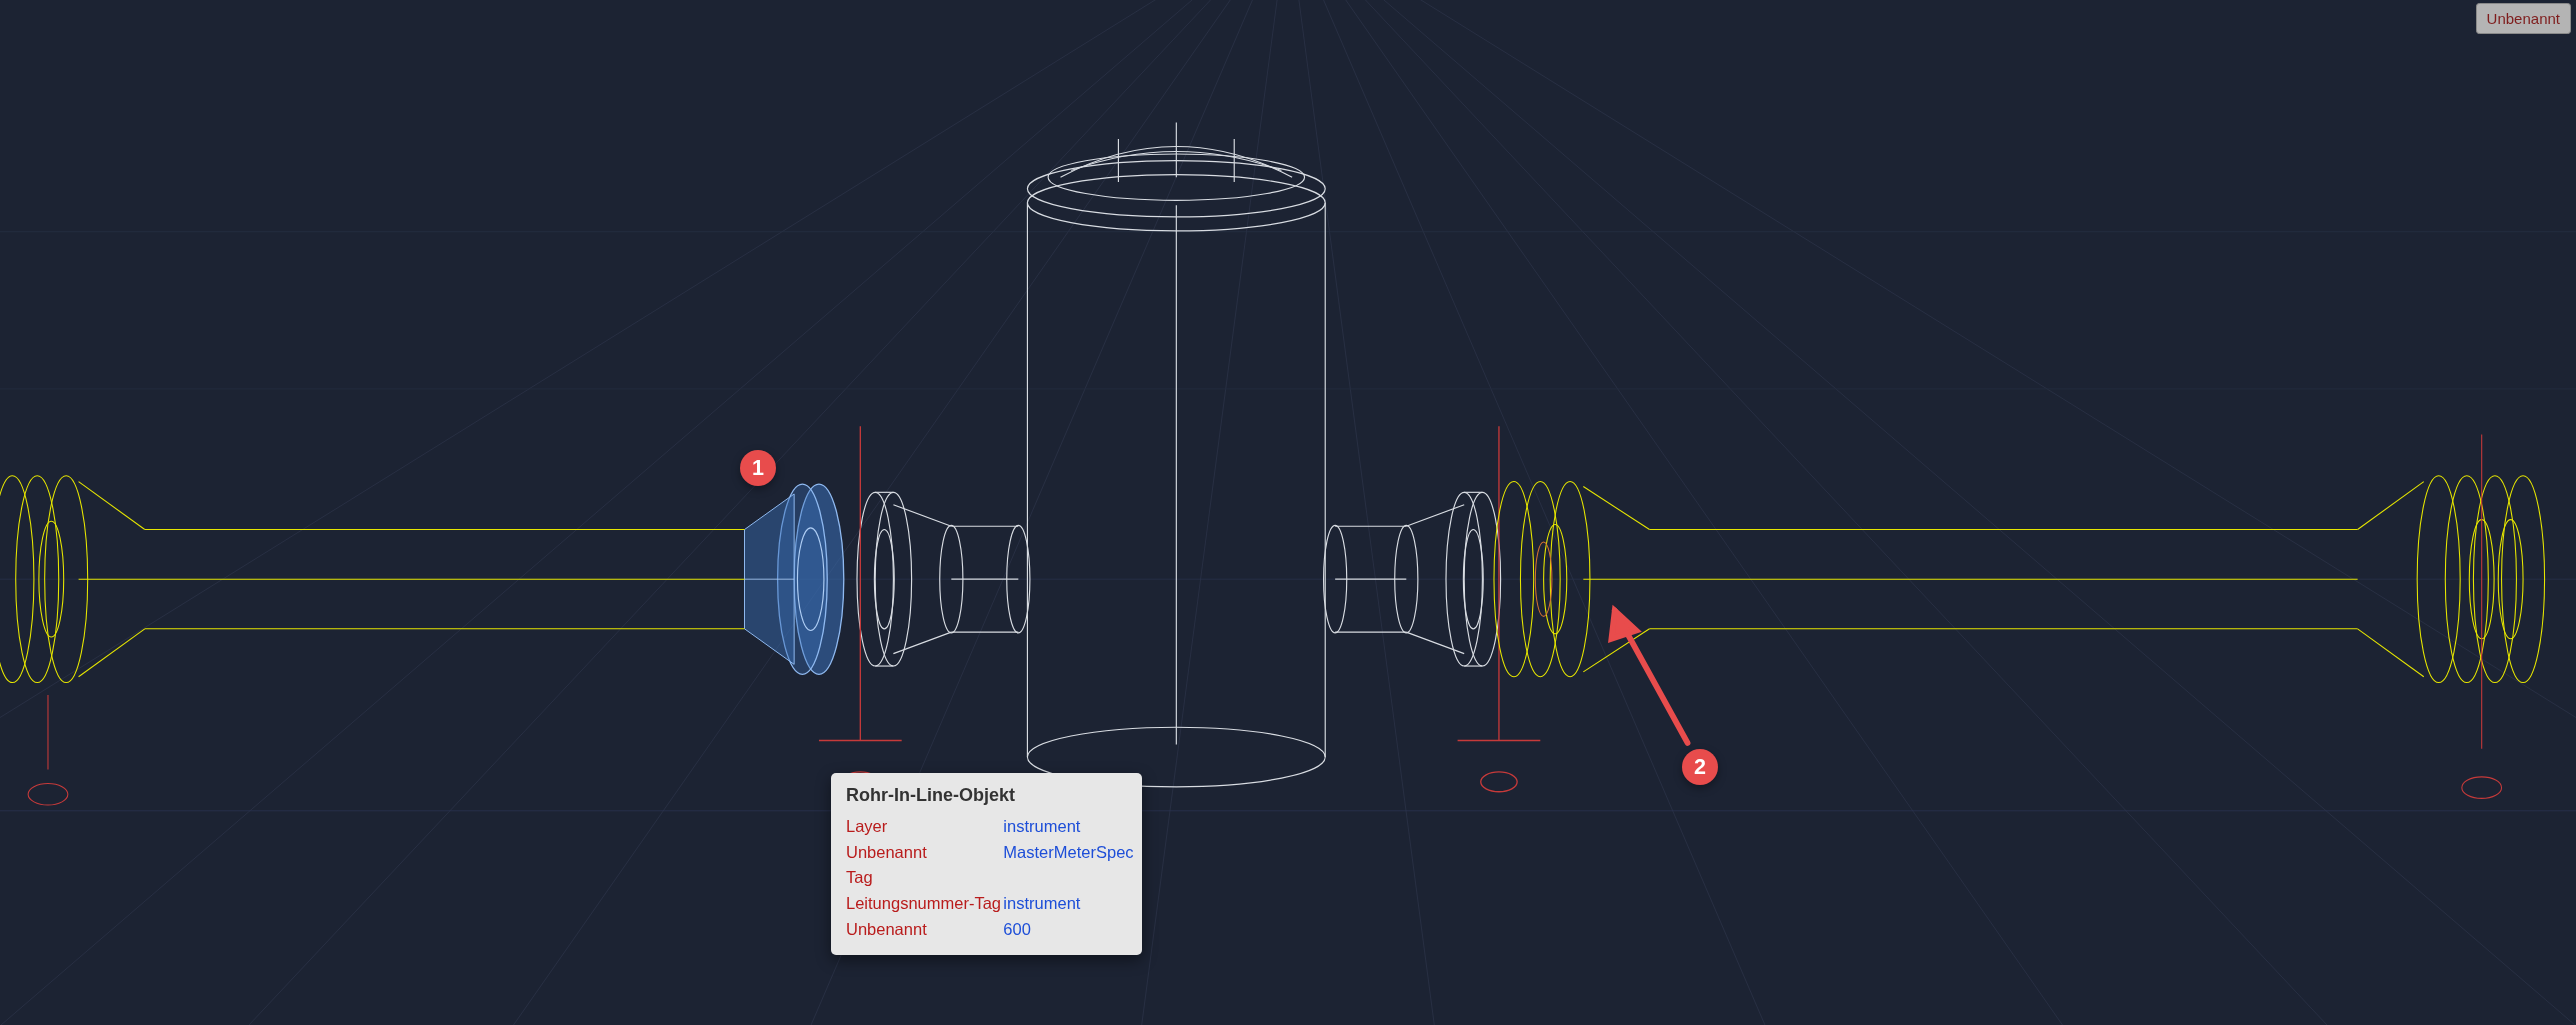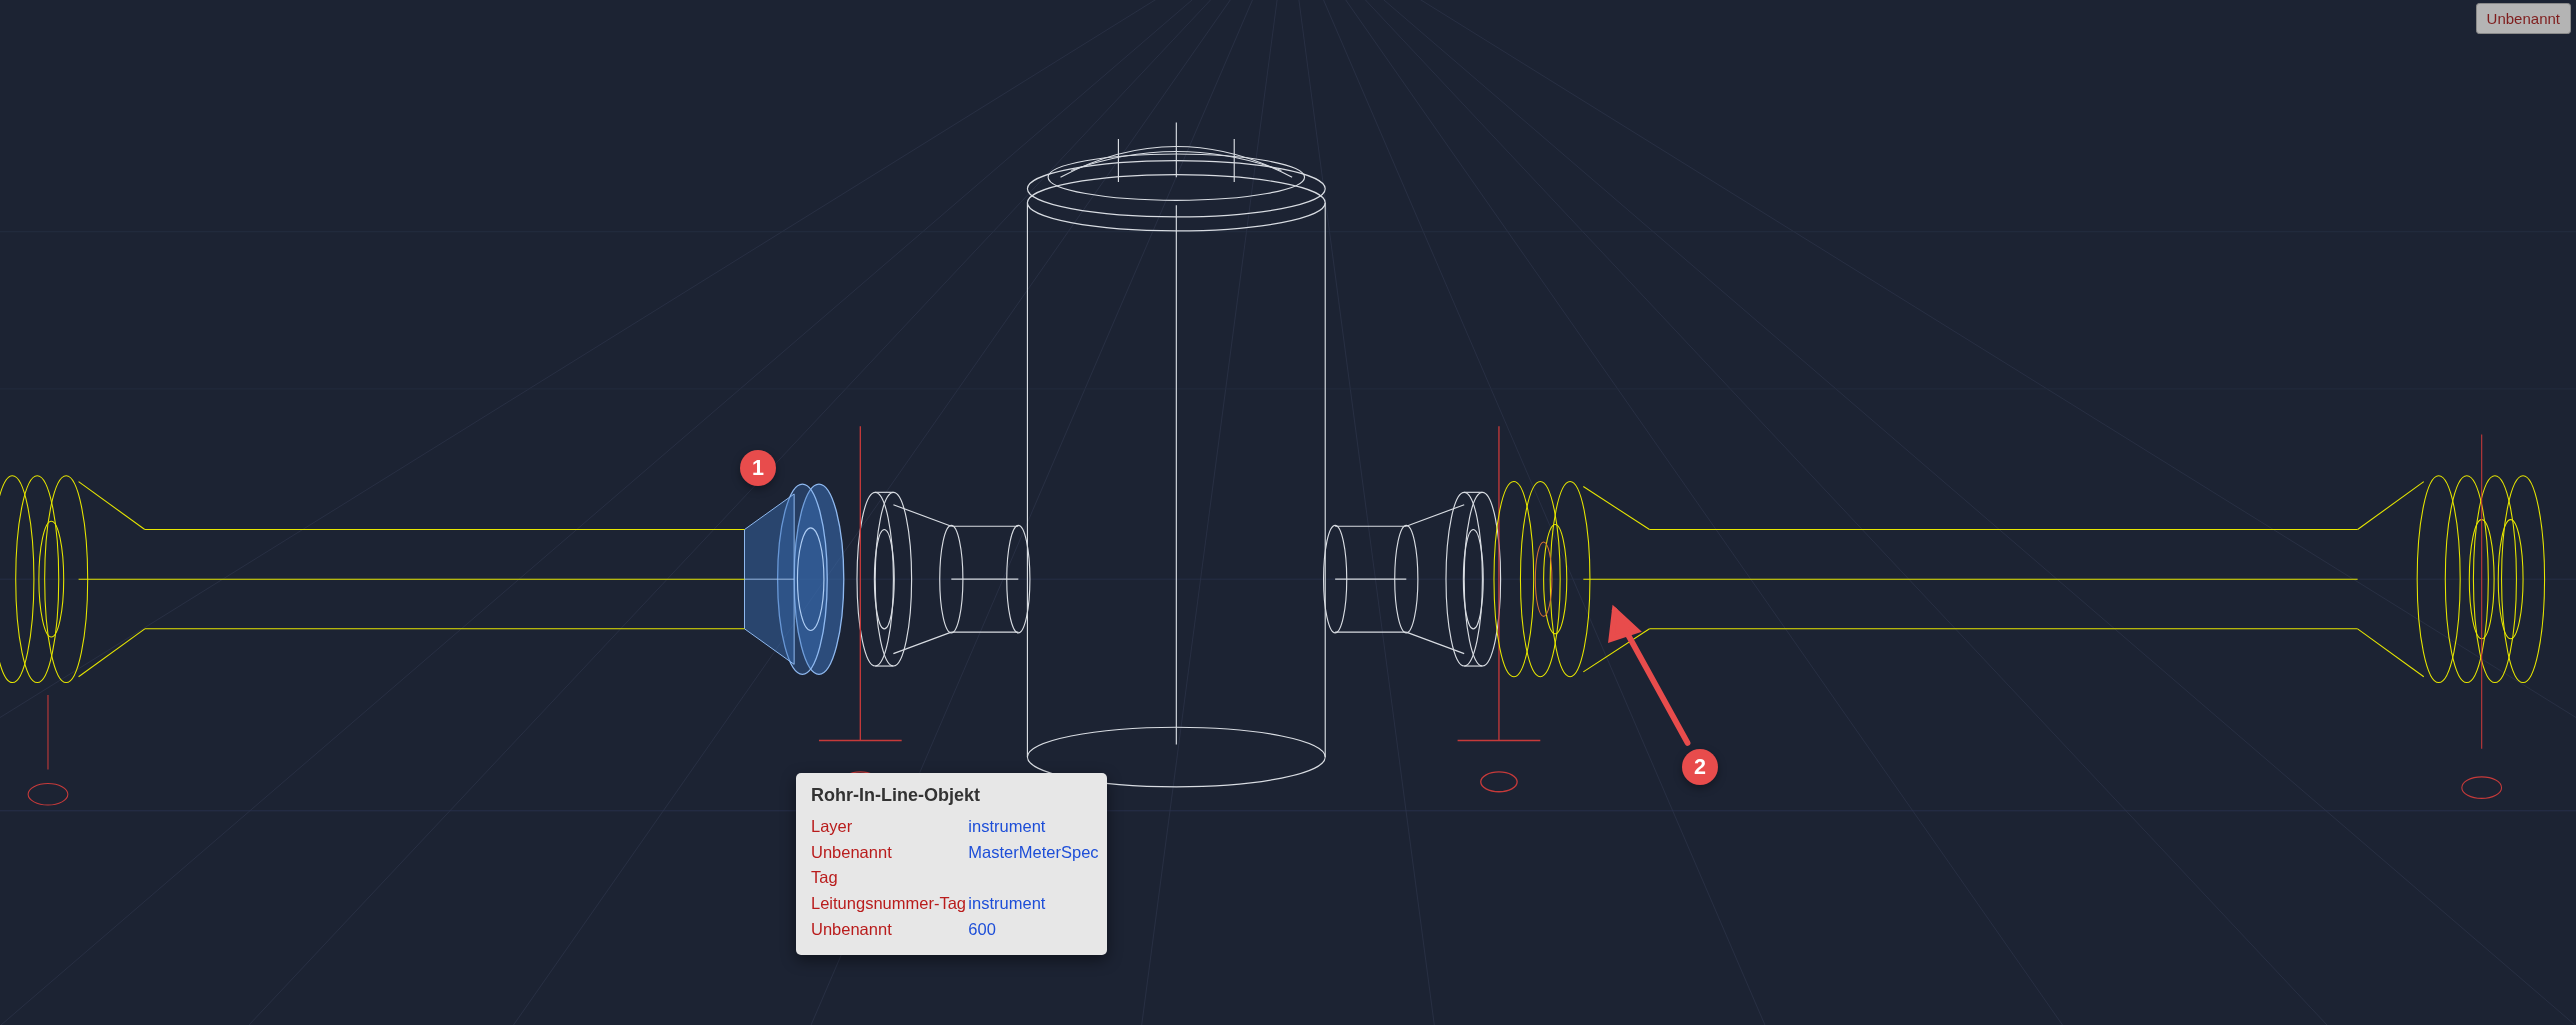--- a/index.html
+++ b/index.html
@@ -16,21 +16,21 @@
   .viewport {
     position: absolute;
     inset: 0;
     width: 2576px;
     height: 1026px;
   }
 
   
   .tooltip {
     position: absolute;
-    left: 796px;
+    left: 831px;
     top: 773px;
     width: 281px;
     background: #e7e7e7;
     border-radius: 5px;
     box-shadow: 0 5px 15px rgba(0,0,0,.45);
     padding: 11.6px 15px 13.2px 15px;
     font-size: 18px;
     color: #444;
   }
   .tooltip .tt-title {

